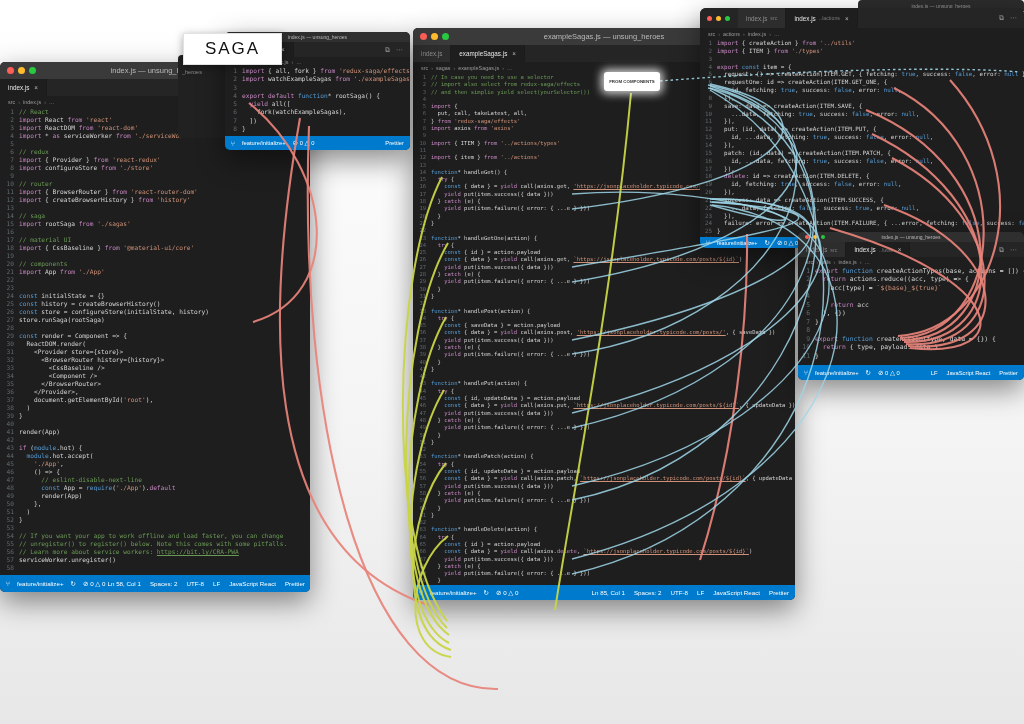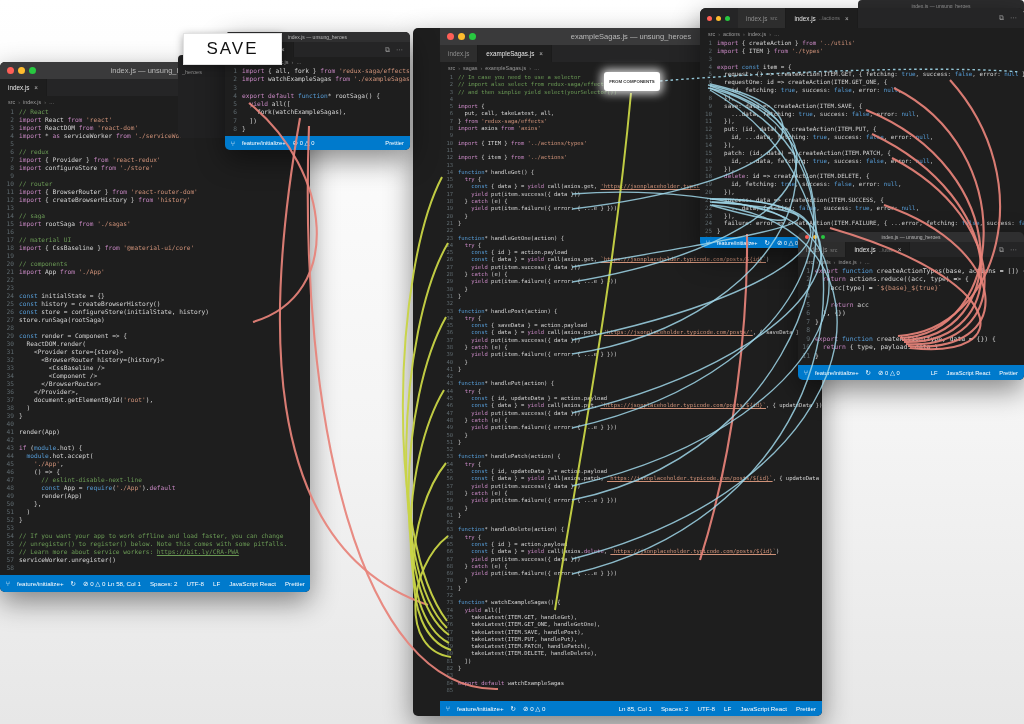--- a/index.html
+++ b/index.html
@@ -35,21 +35,21 @@
   .u{text-decoration:underline;}
   .status{background:#007acc;color:#fff;display:flex;align-items:center;justify-content:space-between;flex:none;padding:0 6px;font-size:6.2px;}
   .st-l,.st-r{display:flex;align-items:center;gap:7px;white-space:nowrap;}
   .st-r span{margin-left:2px;}
   .ic{font-size:6.5px;}
   
   .w-app{left:0;top:62px;width:310px;height:530px;--fs:6.2px;--lh:8px;--gw:14px;z-index:2;}
   .w-app .status{height:17px;}
   .w-sagas{left:225px;top:32px;width:185px;height:118px;--fs:6.2px;--lh:8.3px;--gw:12px;z-index:4;}
   .w-sagas .status{height:14px;font-size:5.8px;}
-  .w-example{left:413px;top:28px;width:382px;height:688px;--fs:5.5px;--lh:7.3px;--gw:13px;z-index:3;padding-left:27px;}
+  .w-example{left:413px;top:28px;width:382px;height:572px;--fs:5.5px;--lh:7.3px;--gw:13px;z-index:3;}
   .w-example .status{height:15px;}
   .w-actions{left:700px;top:8px;width:324px;height:240px;--fs:5.9px;--lh:7.85px;--gw:12px;z-index:5;border-radius:6px;}
   .w-actions .tabbar{height:20px;}
   .w-actions .status{height:11px;font-size:5.4px;}
   .w-utils{left:798px;top:232px;width:226px;height:148px;--fs:6.4px;--lh:8.45px;--gw:12px;z-index:6;}
   .w-utils .status{height:15px;font-size:5.8px;}
   
   .backstrip{position:absolute;left:858px;top:0;width:166px;height:11px;background:#2c2c2d;color:#9b9b9b;
              font-size:5px;display:flex;align-items:center;justify-content:center;z-index:1;border-radius:4px 4px 0 0;}
   .fragwin{position:absolute;left:178px;top:55px;width:47px;height:83px;background:#212122;z-index:3;border-radius:4px 0 0 4px;
@@ -464,21 +464,21 @@
         <span><span class="ic">⊘</span> <span>0</span> <span class="ic">△</span> <span>0</span></span>
       </span>
     <span class="st-r">
         <span>LF</span>
         <span>JavaScript React</span>
         <span>Prettier</span>
       </span>
   </div>
 </div>
 
-<div class="lbl-saga">SAVE</div>
+<div class="lbl-saga">SAGA</div>
 <div class="lbl-fc">FROM COMPONENTS</div>
 
 <svg class="arrows" width="1024" height="724" viewBox="0 0 1024 724">
   <defs>
     <marker id="mS" markerUnits="userSpaceOnUse" markerWidth="9" markerHeight="9" refX="6" refY="3.5" orient="auto">
         <path d="M0,0 L7,3.5 L0,7 Z" fill="#e8837a"></path>
       </marker>
     <marker id="mY" markerUnits="userSpaceOnUse" markerWidth="9" markerHeight="9" refX="6" refY="3.5" orient="auto">
         <path d="M0,0 L7,3.5 L0,7 Z" fill="#c9d545"></path>
       </marker>

